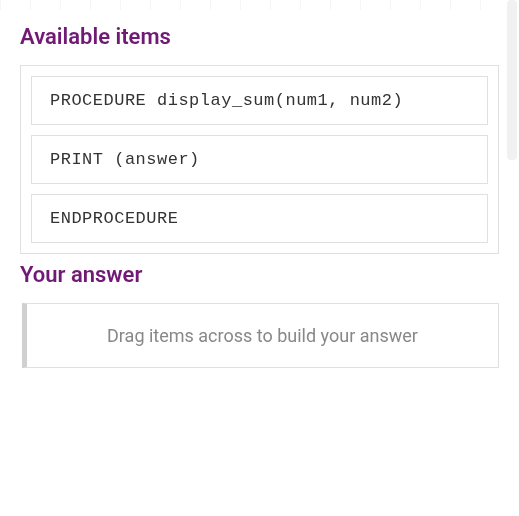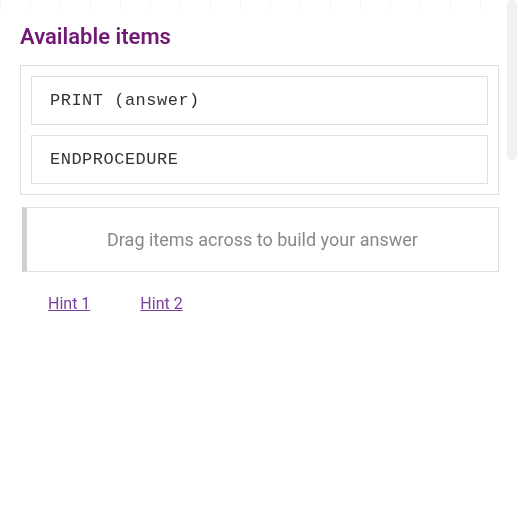--- a/index.html
+++ b/index.html
@@ -92,31 +92,29 @@
 </head>
 <body>
 
 <div class="grid-bg"></div>
 
 <div class="container">
 
   <h2 class="section-title">Available items</h2>
 
   <div class="items-container">
+    <div class="code-item">PROCEDURE display_sum(num1, num2)</div>
     <div class="code-item">PRINT (answer)</div>
     <div class="code-item">ENDPROCEDURE</div>
   </div>
 
   <div class="answer-section">
+    <h2 class="section-title">Your answer</h2>
 
     <div class="drop-zone">
       <span>Drag items across to build your answer</span>
     </div>
 
-    <div class="hints">
-      <a class="hint-link">Hint 1</a>
-      <a class="hint-link">Hint 2</a>
-    </div>
   </div>
 
 </div>
 
 <div class="scrollbar-right"></div>
 
 </body></html>

